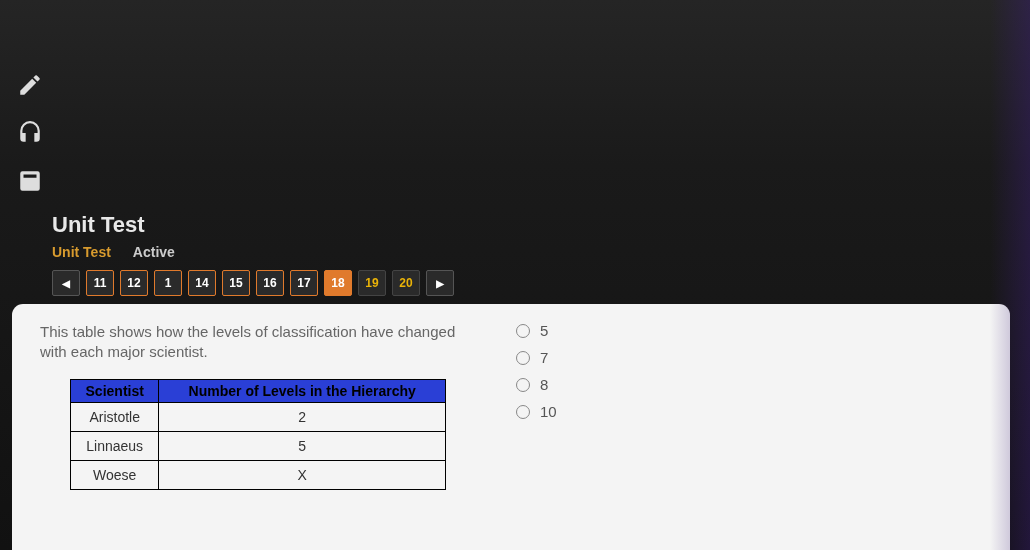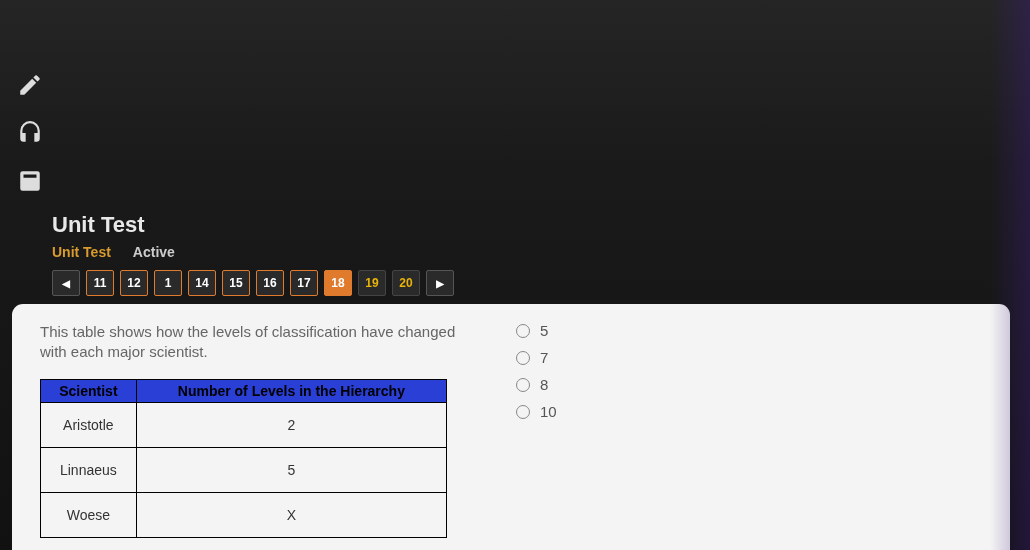--- a/index.html
+++ b/index.html
@@ -26,23 +26,23 @@
   .nav-box.current { background: #e07a2c; border-color: #e07a2c; color:#fff; }
   .nav-box.disabled { border-color:#444; color:#eab308; cursor:default;}
   .nav-arrow { font-size: 10px; }
 
   .content-card { background: #f4f4f4; margin-left: 0; padding: 18px 28px; min-height: 400px; display:flex; gap: 40px; color:#555; position: relative; border-radius: 11px; }
   .col-left { flex: 0 0 430px; }
   .col-right { flex: 1; }
 
   .intro { font-size: 15px; line-height: 1.35; color: #666; margin-bottom: 16px; }
 
-  table.data { border-collapse: collapse; width: 407px; }
+  table.data { border-collapse: collapse; width: 376px; margin-left: 30px; }
   table.data th { background: #2a3fd6; color: #000; font-weight: bold; border: 1px solid #000; padding: 3px 8px; font-size: 14px;}
-  table.data td { border: 1px solid #000; padding: 14px 8px; text-align: center; font-size: 14px; color:#333;}
+  table.data td { border: 1px solid #000; padding: 6px 8px; text-align: center; font-size: 14px; color:#333;}
   table.data td:first-child { text-align: center; }
 
   .question { font-size: 15px; color:#555; margin-bottom: 16px; }
 
   .options { display:flex; flex-direction: column; gap: 10px; margin-left: 6px;}
   .opt { display:flex; align-items:center; gap: 10px; font-size:15px; color:#555; cursor:pointer;}
   .radio { width:14px; height:14px; border:1.5px solid #888; border-radius:50%; display:inline-block;}
 </style>
 </head>
 <body>

